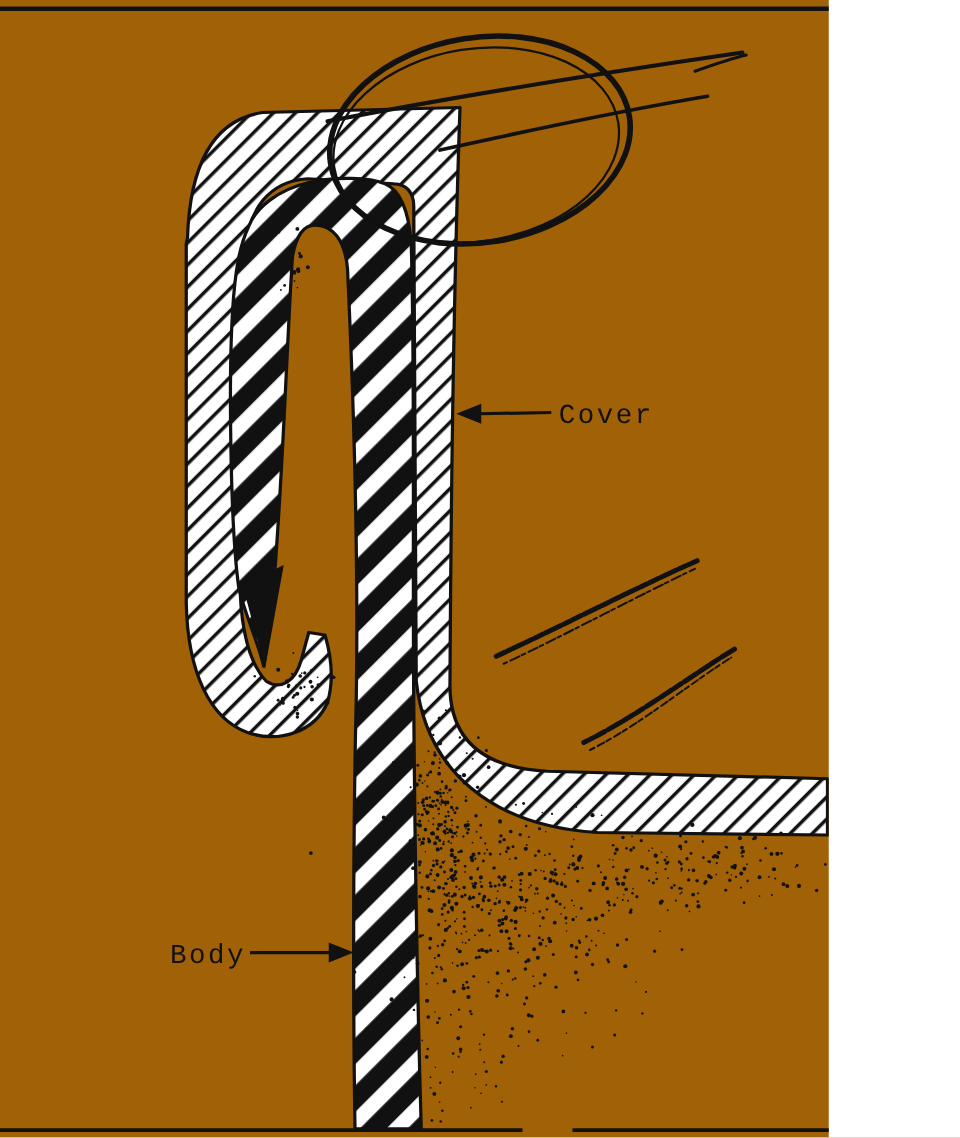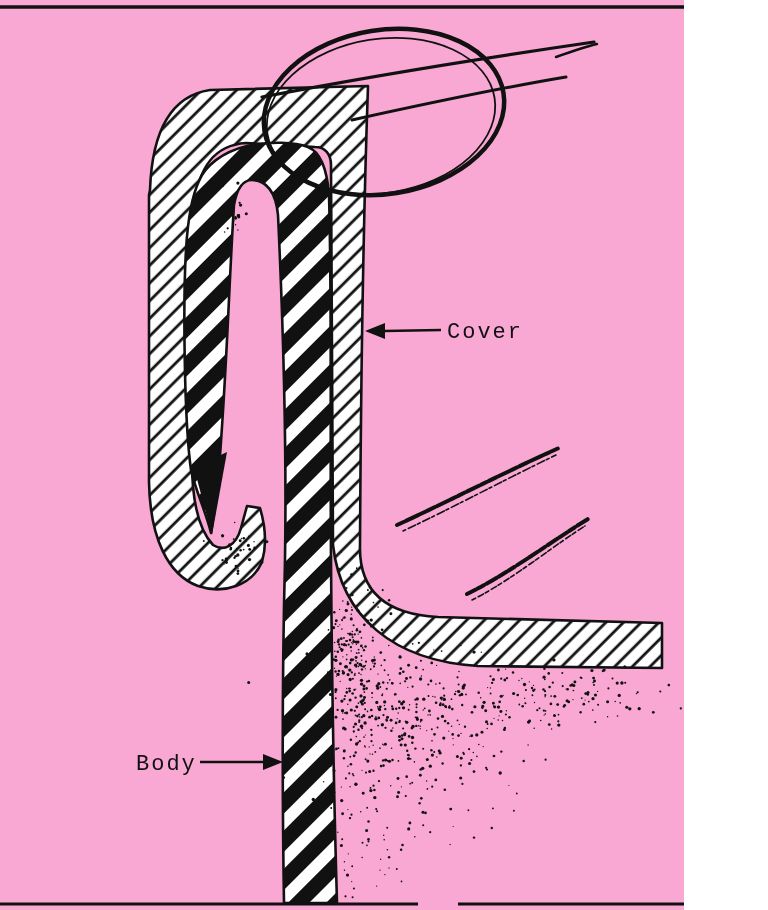--- a/index.html
+++ b/index.html
@@ -1,21 +1,22 @@
 <!DOCTYPE html>
 <html><head>
 <meta charset="utf-8">
 <style>
   html,body{margin:0;padding:0;background:#ffffff;}
   .page{
     position:relative;
-    width:684px;height:910px;
-    background:#f9a8d4;
+    width:631px;height:910px;
+    background:#a16207;
     overflow:hidden;
     font-family:"Liberation Mono","DejaVu Sans Mono",monospace;
+    padding-left:32px;
   }
   svg{position:absolute;left:0;top:0;}
   text.callout{
     font-family:"Liberation Mono","DejaVu Sans Mono",monospace;
     font-size:22px;
     letter-spacing:2px;
     fill:#111111;
   }
 </style>
 </head>

